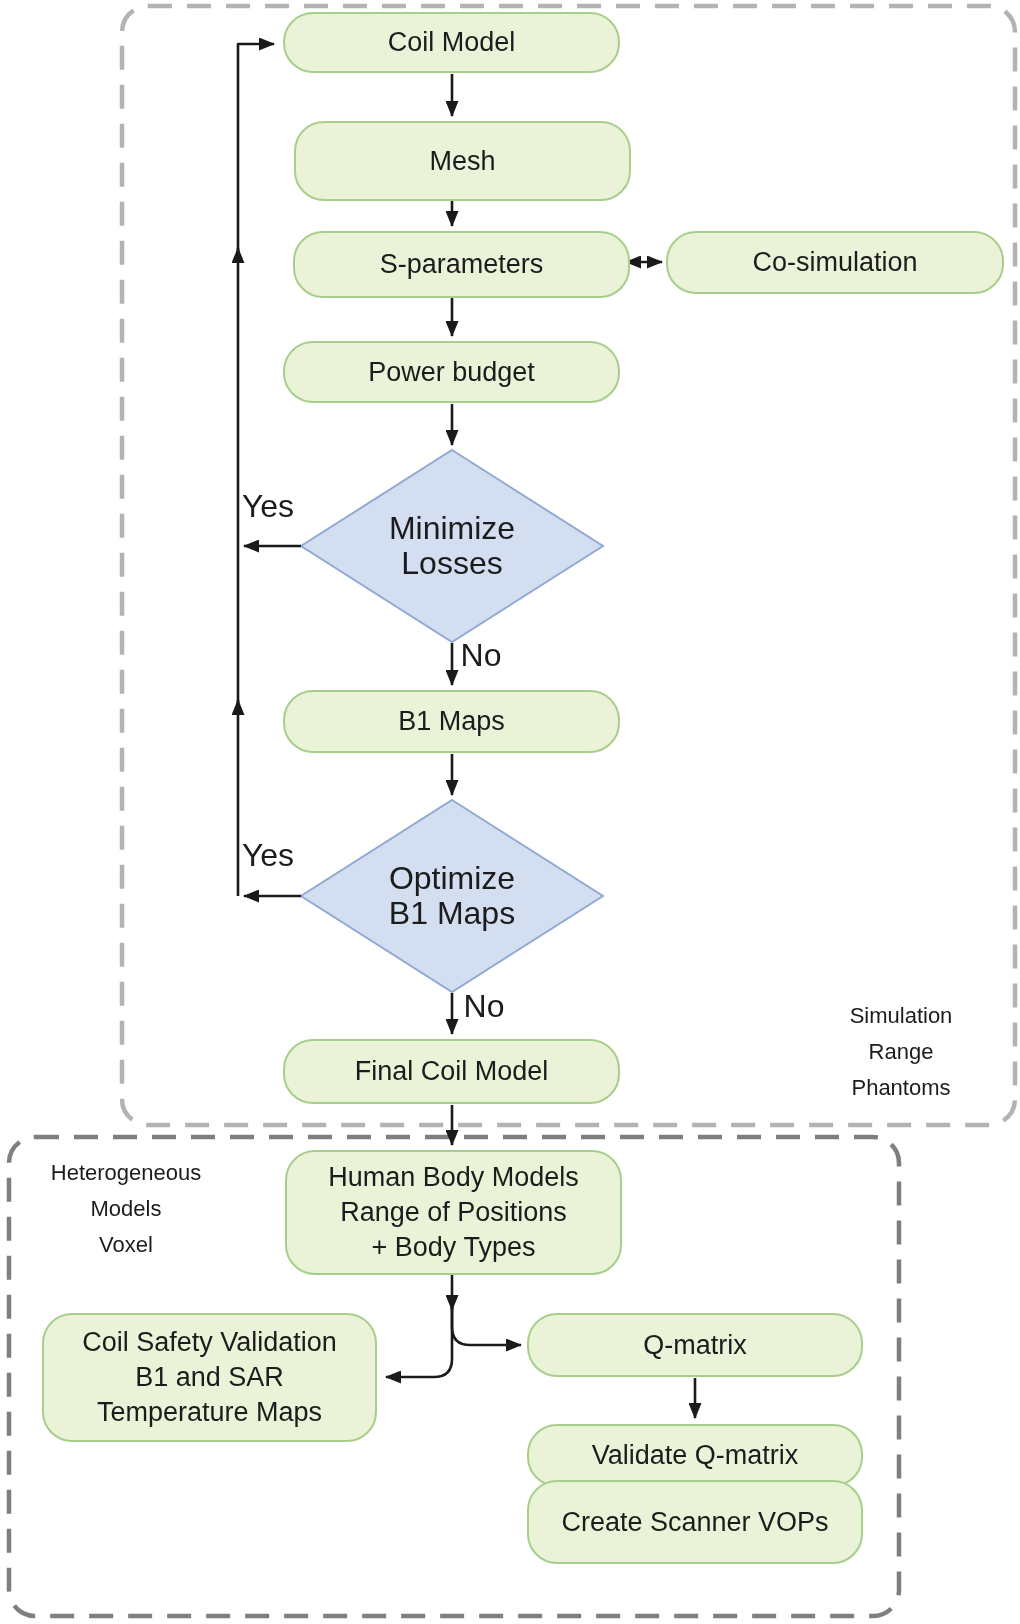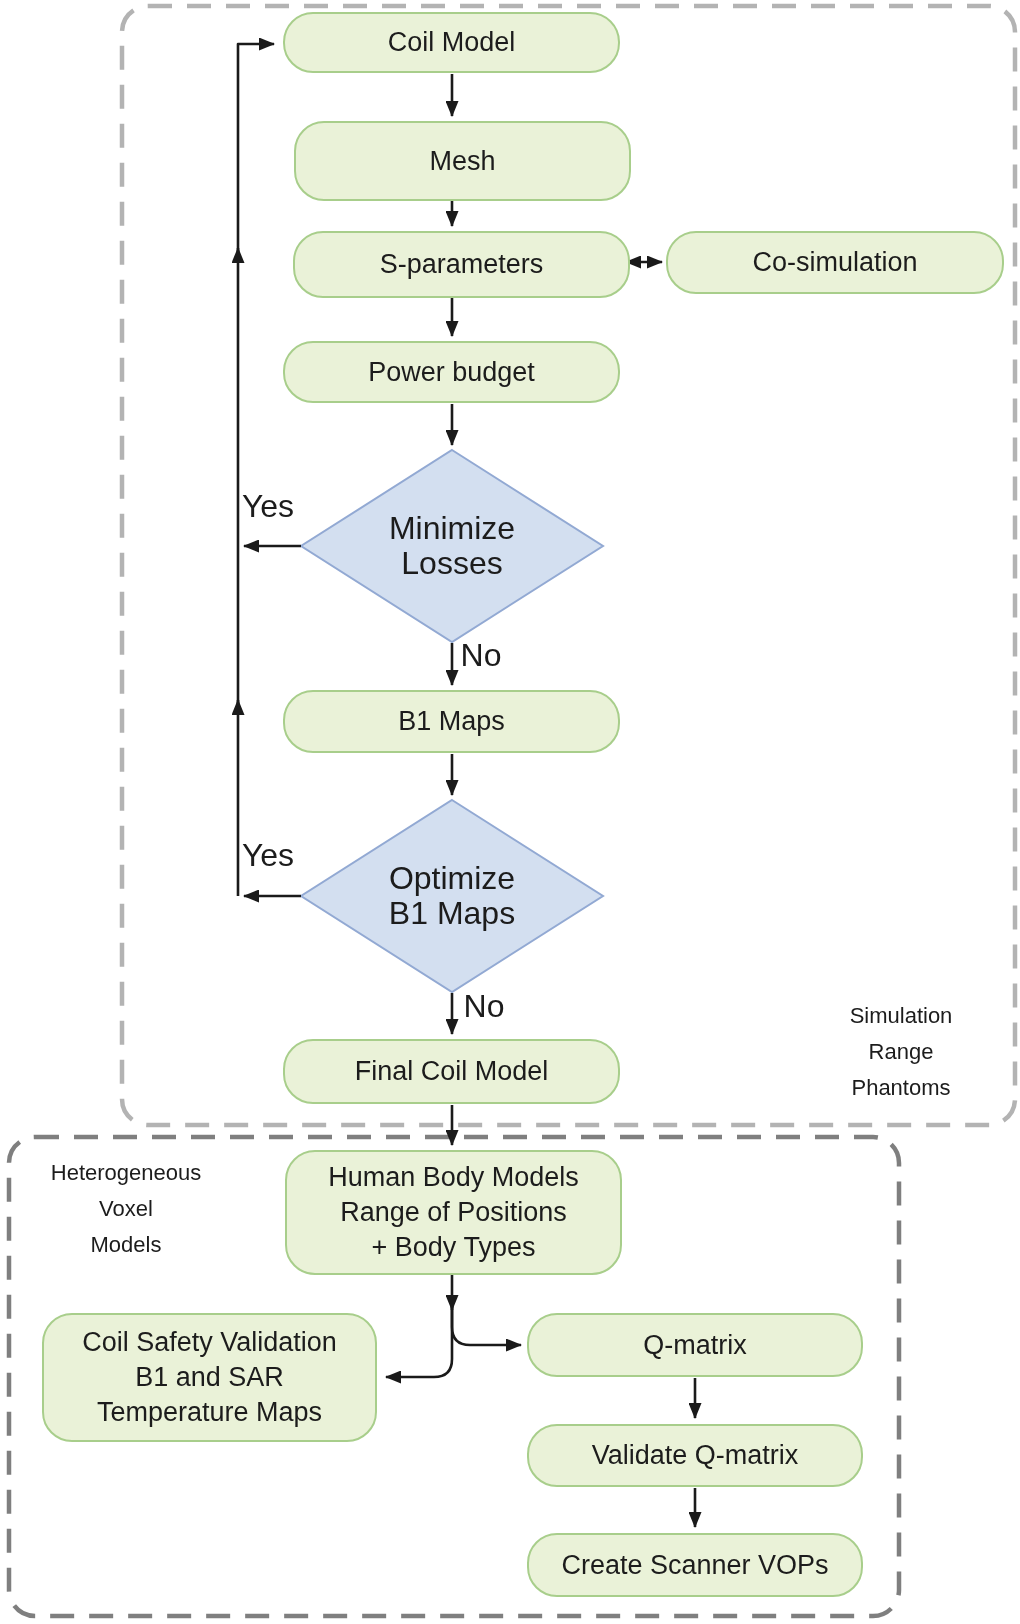--- a/index.html
+++ b/index.html
@@ -138,33 +138,33 @@
   </div>
 
   <div class="node" style="left:527px;top:1313px;width:336px;height:64px">
     <span>Q-matrix</span>
   </div>
 
   <div class="node" style="left:527px;top:1424px;width:336px;height:63px">
     <span>Validate Q-matrix</span>
   </div>
 
-  <div class="node" style="left:527px;top:1533px;width:336px;height:64px">
+  <div class="node" style="left:527px;top:1480px;width:336px;height:84px">
     <span>Create Scanner VOPs</span>
   </div>
 
   <div class="edge-label" style="left:268px;top:506px">Yes</div>
   <div class="edge-label" style="left:481px;top:655px">No</div>
   <div class="edge-label" style="left:268px;top:855px">Yes</div>
   <div class="edge-label" style="left:484px;top:1006px">No</div>
 
   <div class="section-label" style="left:901px;top:1052px">
     <span>Simulation</span>
     <span>Range</span>
     <span>Phantoms</span>
   </div>
   <div class="section-label" style="left:126px;top:1209px">
     <span>Heterogeneous</span>
+    <span>Models</span>
     <span>Voxel</span>
-    <span>Models</span>
   </div>
 
 </div>
 
 </body></html>

